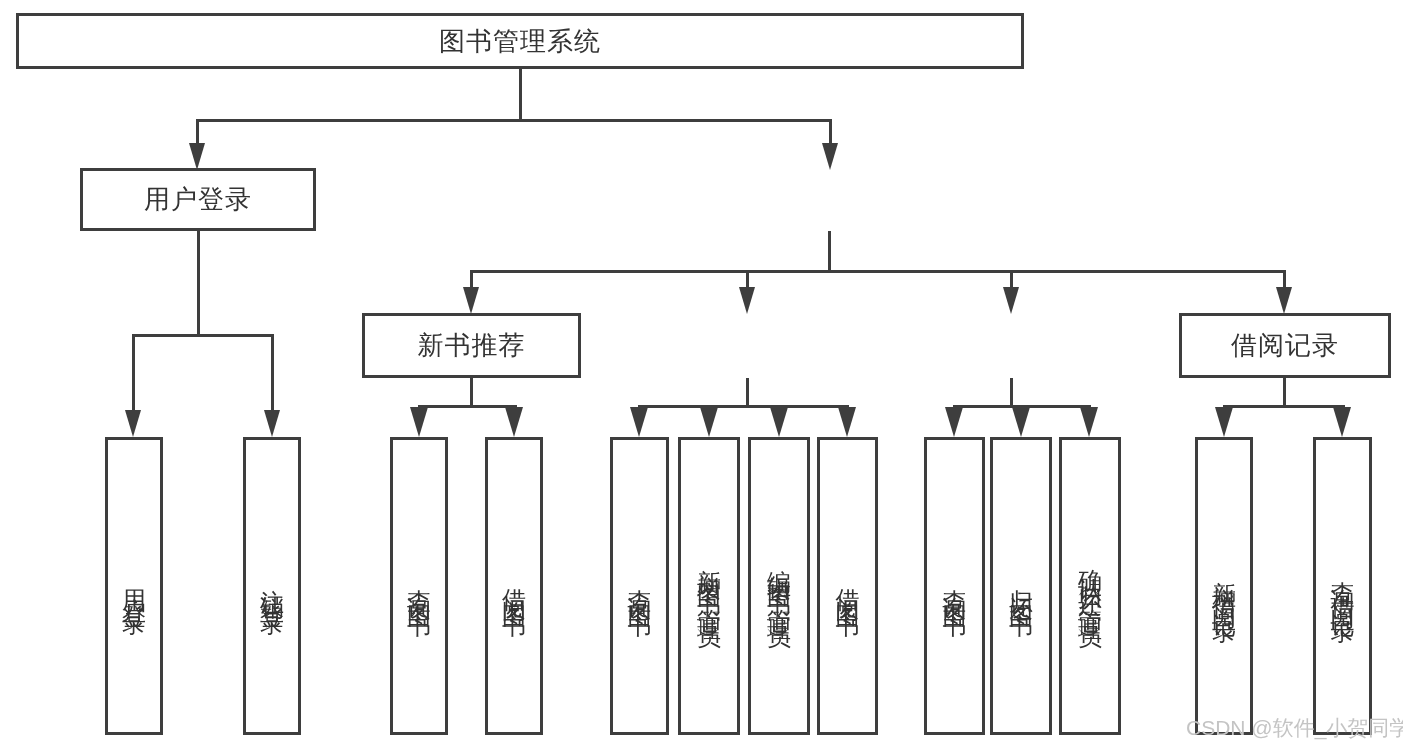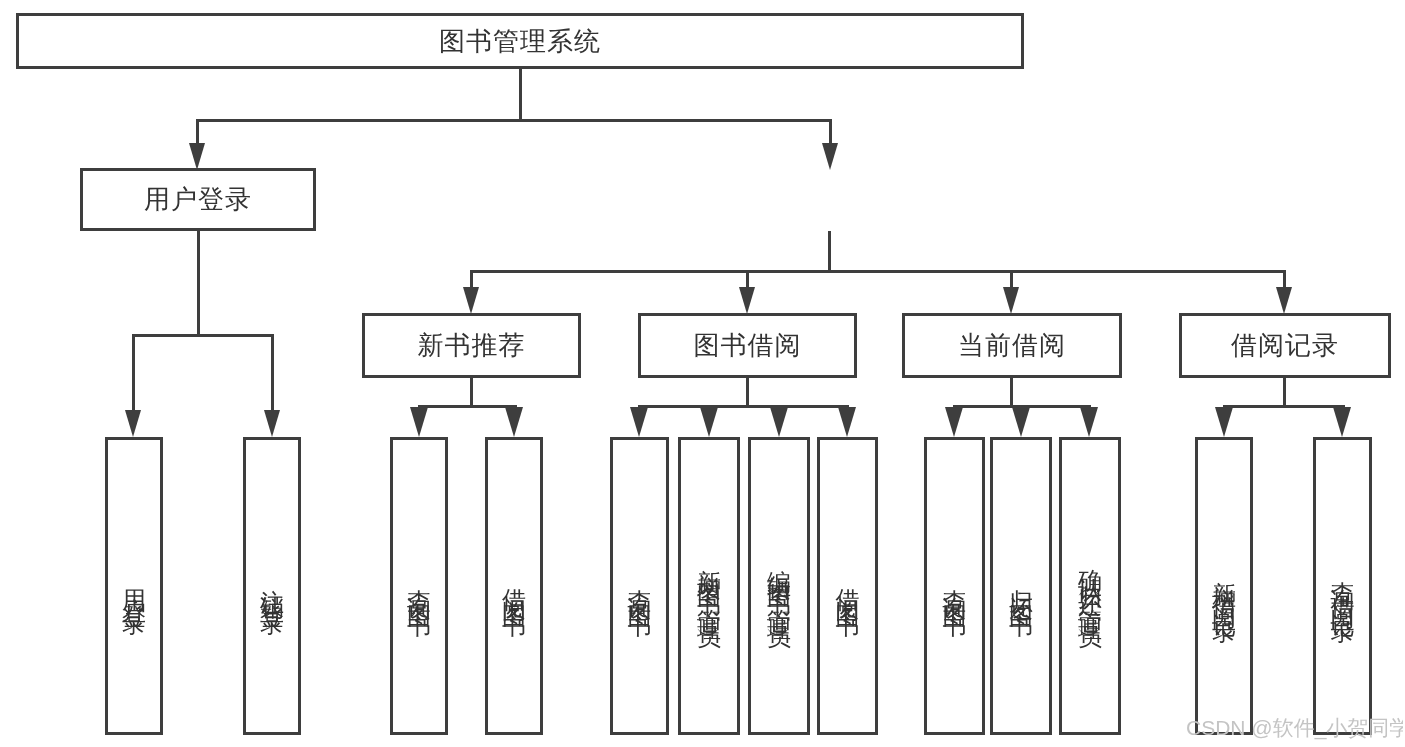--- a/index.html
+++ b/index.html
@@ -123,26 +123,20 @@
     <span>图书管理系统</span>
   </div>
 
   <div class="box hbox" style="left:80px;top:168px;width:236px;height:63px">
     <span>用户登录</span>
   </div>
 
   <div class="box hbox" style="left:362px;top:313px;width:219px;height:65px">
     <span>新书推荐</span>
   </div>
-  <div class="box hbox" style="left:638px;top:313px;width:219px;height:65px">
-    <span>图书借阅</span>
-  </div>
-  <div class="box hbox" style="left:902px;top:313px;width:220px;height:65px">
-    <span>当前借阅</span>
-  </div>
   <div class="box hbox" style="left:1179px;top:313px;width:212px;height:65px">
     <span>借阅记录</span>
   </div>
 
   <div class="box leaf" style="left:105px;top:437px;width:58px;height:298px">
     <span>用户登录</span>
   </div>
   <div class="box leaf" style="left:243px;top:437px;width:58px;height:298px">
     <span>注销登录</span>
   </div>

